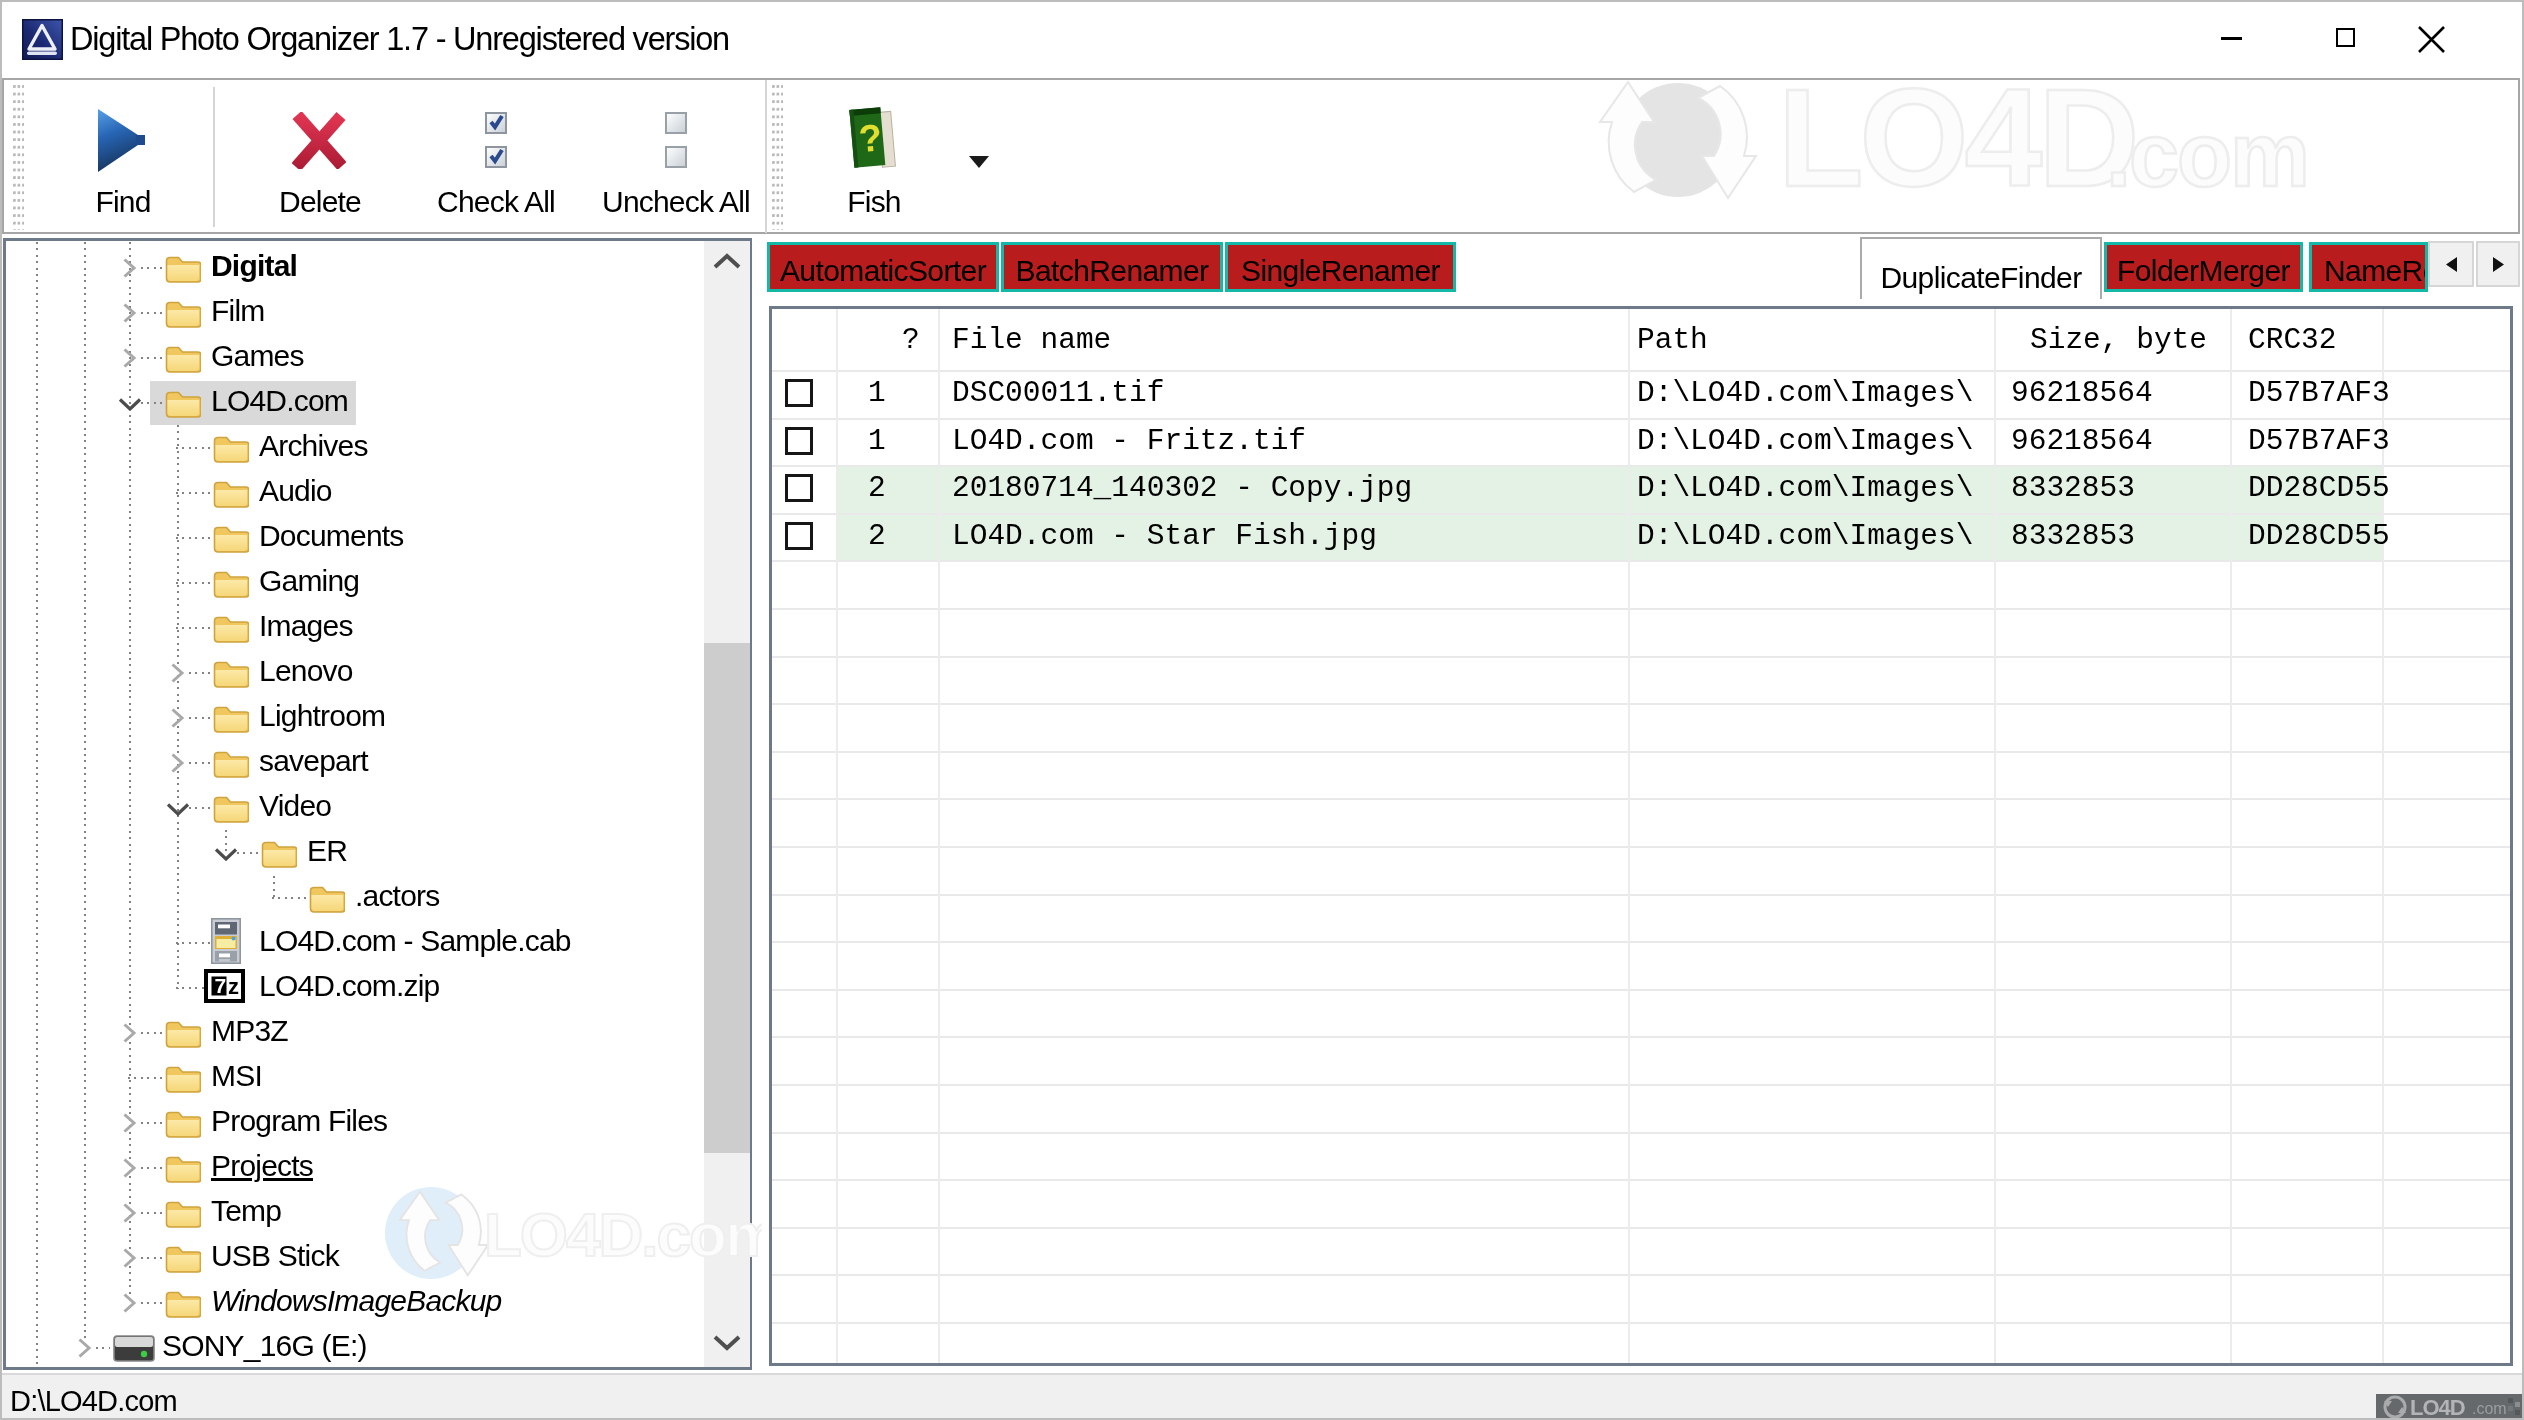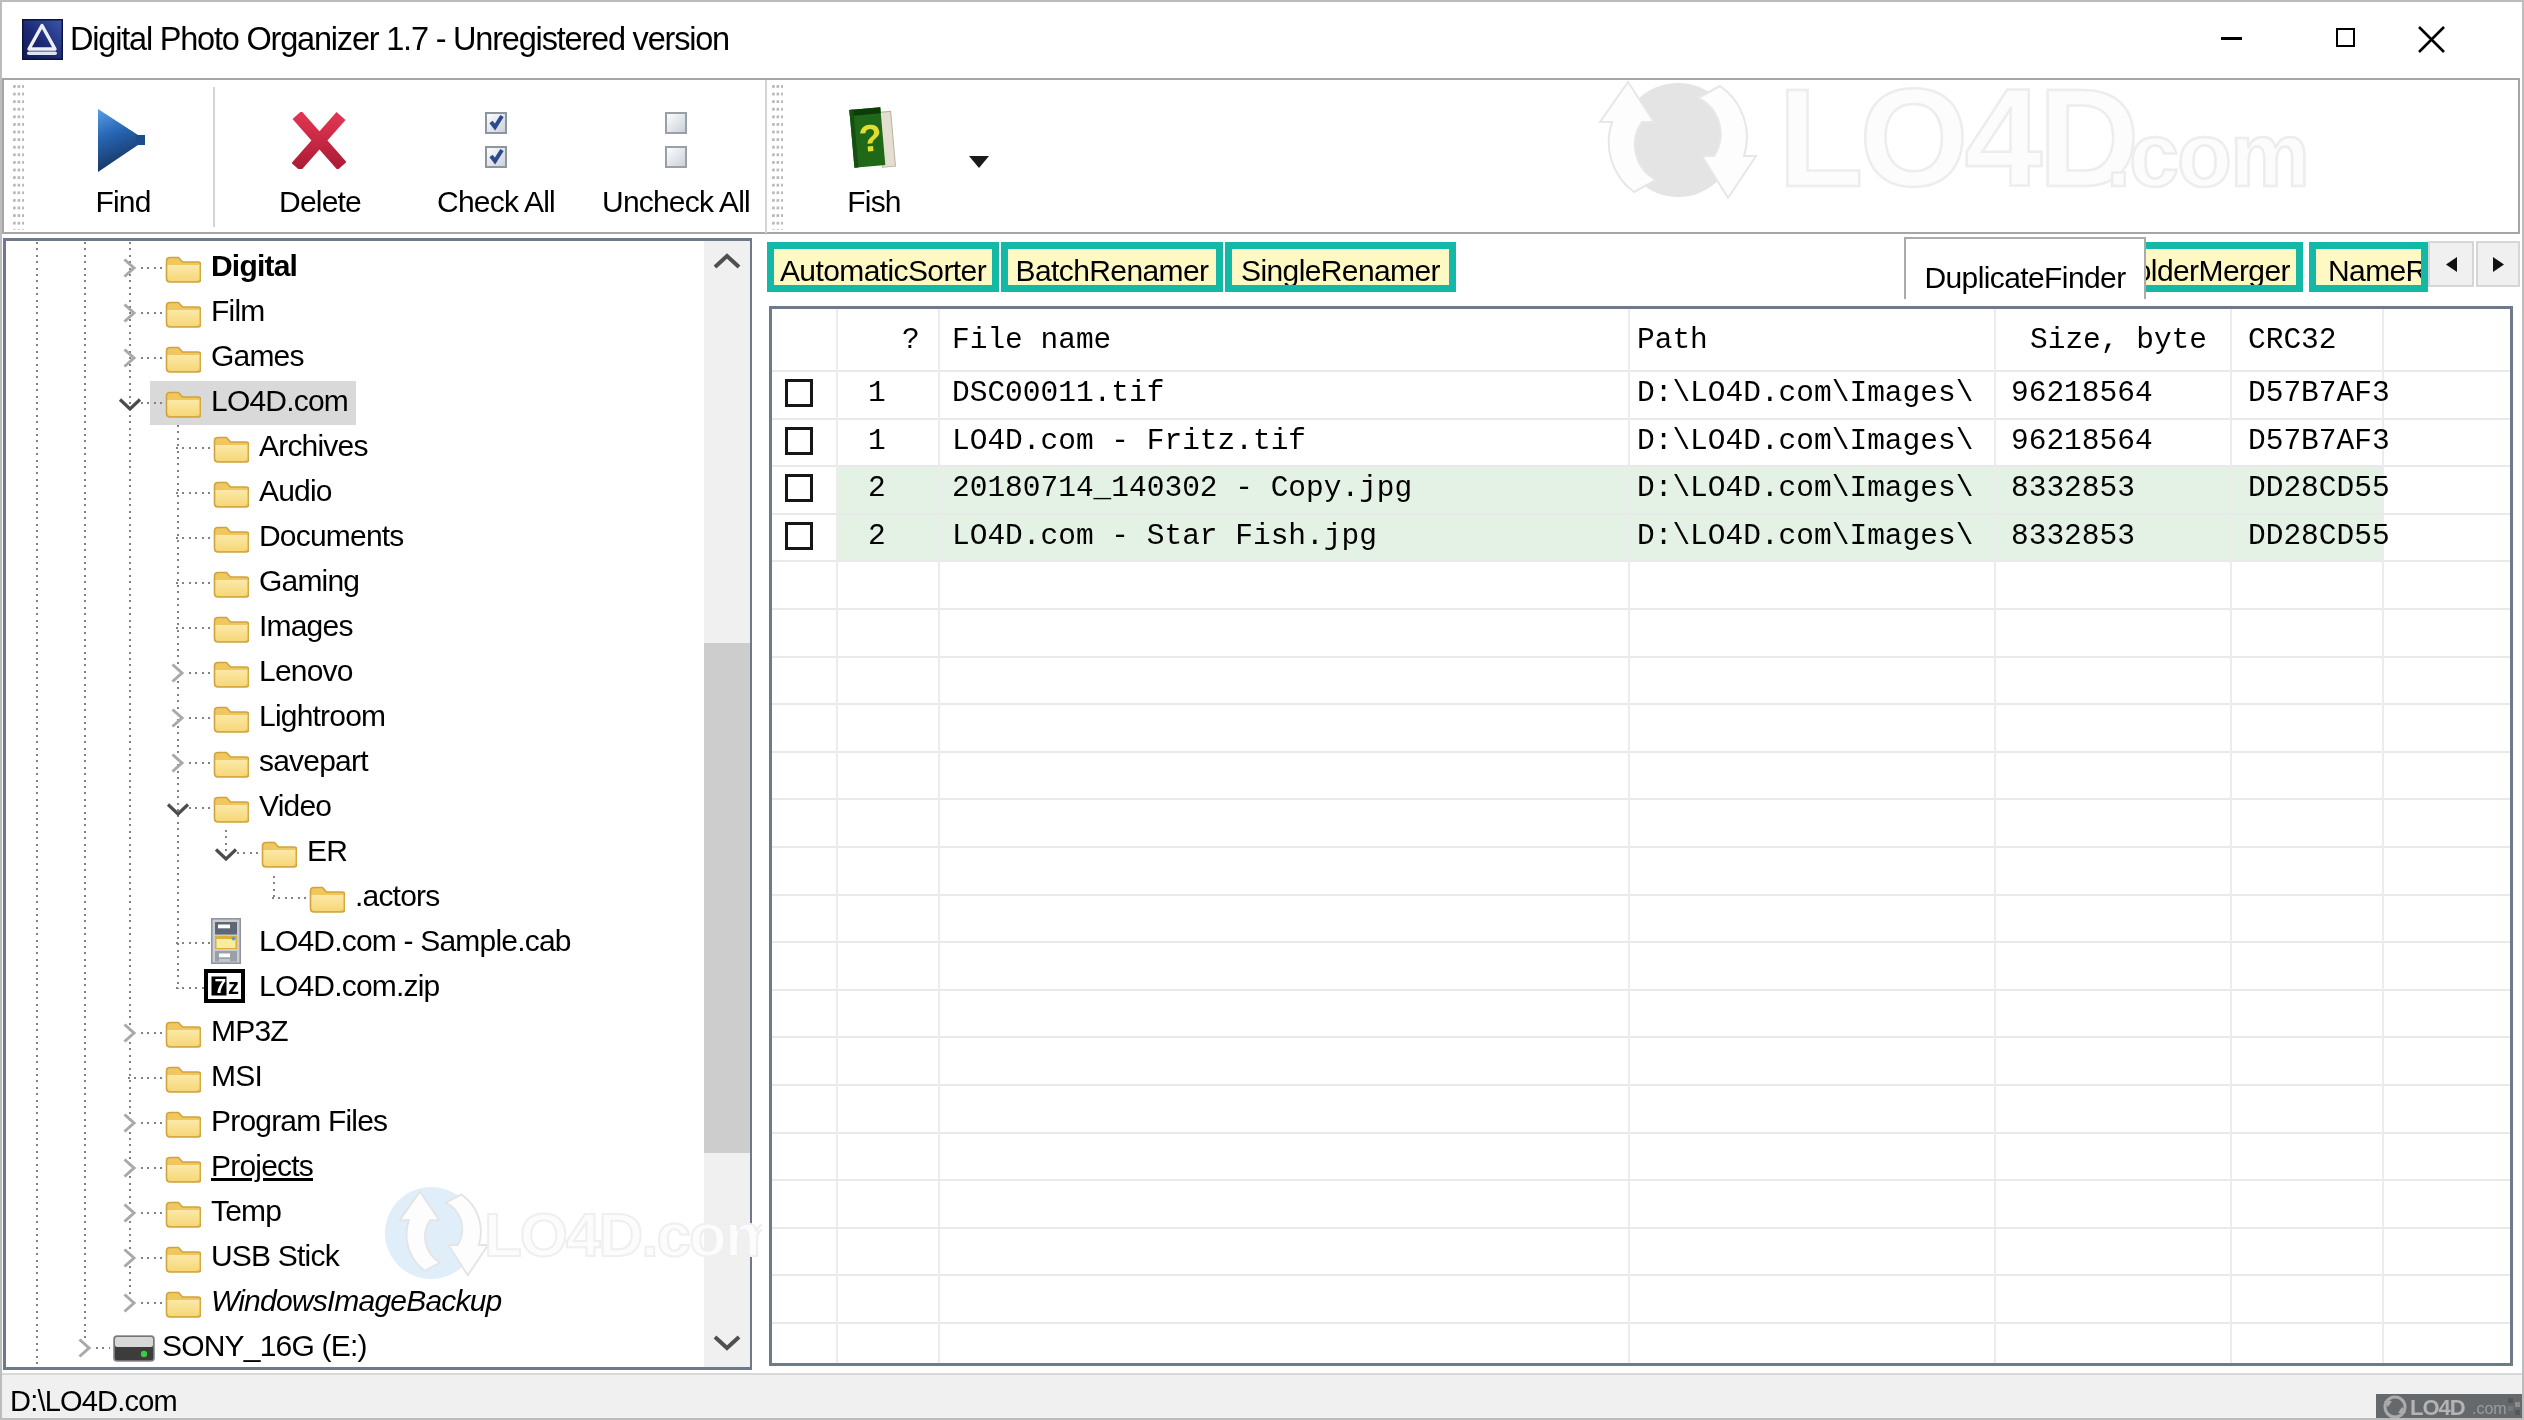--- a/index.html
+++ b/index.html
@@ -14,29 +14,29 @@
   
   #toolbar{position:absolute;left:2px;top:78px;width:2518px;height:156px;
            background:#fff;border:2px solid #a6a6a6;box-sizing:border-box;}
   .grip{position:absolute;width:11px;
         background-image:radial-gradient(circle at 1.5px 1.5px,#b9b9b9 1.4px,transparent 1.6px);
         background-size:4.5px 7.6px;}
   .tlabel{position:absolute;font-size:30px;letter-spacing:-0.8px;color:#000;
           transform:translateX(-50%);white-space:nowrap;}
   .vsep{position:absolute;width:2px;background:#d4d4d4;}
   
-  .tab{position:absolute;top:242px;height:50px;background:#fef9c3;
-       border:7px solid #14b8a6;box-sizing:border-box;padding-top:7px;
+  .tab{position:absolute;top:242px;height:50px;background:#b91c1c;
+       border:3px solid #14b8a6;box-sizing:border-box;padding-top:7px;
        font-size:30px;letter-spacing:-0.6px;color:#000;
        display:flex;align-items:center;justify-content:center;
        white-space:nowrap;overflow:hidden;}
   #tabActive{position:absolute;top:237px;height:62px;background:#ffffff;
        border:2px solid #aaaaaa;border-bottom:none;box-sizing:border-box;padding-top:17px;
        font-size:30px;letter-spacing:-0.6px;color:#000;z-index:3;
-       display:flex;align-items:center;justify-content:center;margin-left:44px;}
+       display:flex;align-items:center;justify-content:center;}
   .tabbtn{position:absolute;top:241px;width:46px;height:46px;background:#f0f0f0;
        border:2px solid #d6d6d6;box-sizing:border-box;z-index:4;
        display:flex;align-items:center;justify-content:center;}
   
   #grid{position:absolute;left:769px;top:306px;width:1744px;height:1060px;
         background:#fff;border:3px solid #6e7a89;box-sizing:border-box;}
   .vline{position:absolute;top:0;bottom:0;width:2px;background:#ececec;z-index:2;}
   #hlines{position:absolute;left:0;right:0;top:61px;bottom:0;z-index:2;
         background-image:repeating-linear-gradient(to bottom,#e9e9e9 0 2px,transparent 2px 47.6px);}
   .greenrow{position:absolute;left:66px;width:1544px;height:45.6px;background:#e3f2e4;z-index:1;}

